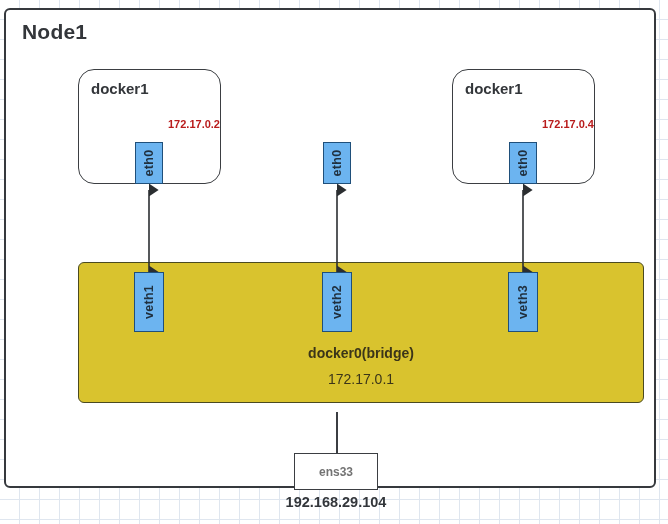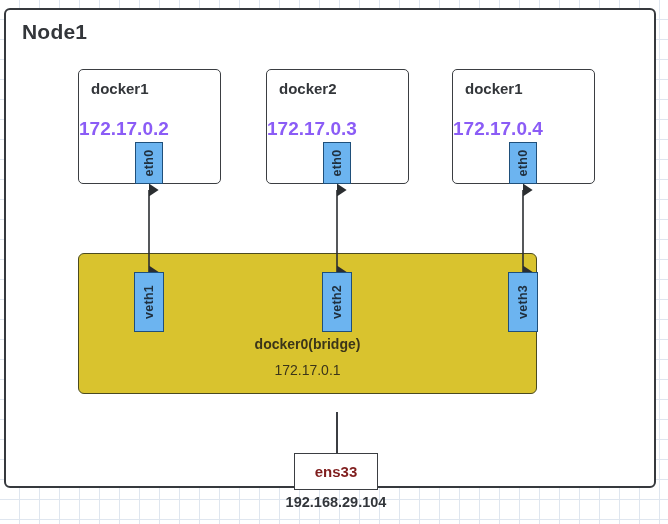--- a/index.html
+++ b/index.html
@@ -45,41 +45,41 @@
     white-space: nowrap;
   }
 
   
   .container-box {
     position: absolute;
     width: 143px;
     height: 115px;
     background: #ffffff;
     border: 1.6px solid #3b3e42;
-    border-radius: 5px;
+    border-radius: 16px;
     box-sizing: border-box;
   }
   .container-name {
     position: absolute;
     left: 12px;
     top: 10px;
     font-size: 15px;
     font-weight: bold;
     color: #33363a;
     white-space: nowrap;
   }
   .container-ip {
     position: absolute;
     left: 0;
     right: 0;
     top: 48px;
-    text-align: left;
-    font-size: 19px;
-    font-weight: bold;
-    color: #8b5cf6;
+    text-align: right;
+    font-size: 11px;
+    font-weight: bold;
+    color: #b91c1c;
     white-space: nowrap;
   }
 
   
   .port {
     position: absolute;
     background: #6cb4f0;
     border: 1.6px solid #1f4f7a;
     box-sizing: border-box;
     display: flex;
@@ -102,22 +102,22 @@
   }
   .port-veth {
     width: 30px;
     height: 60px;
   }
 
   
   .bridge {
     position: absolute;
     left: 78px;
-    top: 253px;
-    width: 459px;
+    top: 262px;
+    width: 566px;
     height: 141px;
     background: #d9c32e;
     border: 1.6px solid #4a4a20;
     border-radius: 6px;
     box-sizing: border-box;
   }
   .bridge-name {
     position: absolute;
     left: 0;
     right: 0;
@@ -165,23 +165,23 @@
     height: 37px;
     background: #ffffff;
     border: 1.8px solid #3b3e42;
     box-sizing: border-box;
     display: flex;
     align-items: center;
     justify-content: center;
     z-index: 8;
   }
   .nic-name {
-    font-size: 15px;
-    font-weight: bold;
-    color: #7f1d1d;
+    font-size: 12px;
+    font-weight: bold;
+    color: #737373;
     white-space: nowrap;
   }
   .nic-ip {
     position: absolute;
     left: 260px;
     top: 494px;
     width: 152px;
     text-align: center;
     font-size: 14.5px;
     font-weight: bold;
@@ -212,24 +212,20 @@
   <div class="node-title">Node1</div>
 
   <div class="container-box" style="left:78px; top:69px;">
     <div class="container-name">docker1</div>
     <div class="container-ip">172.17.0.2</div>
   </div>
   <div class="port port-eth" style="left:135px; top:142px;">
     <span class="port-label">eth0</span>
   </div>
 
-  <div class="container-box" style="left:266px; top:69px;">
-    <div class="container-name">docker2</div>
-    <div class="container-ip">172.17.0.3</div>
-  </div>
   <div class="port port-eth" style="left:323px; top:142px;">
     <span class="port-label">eth0</span>
   </div>
 
   <div class="container-box" style="left:452px; top:69px;">
     <div class="container-name">docker1</div>
     <div class="container-ip">172.17.0.4</div>
   </div>
   <div class="port port-eth" style="left:509px; top:142px;">
     <span class="port-label">eth0</span>

